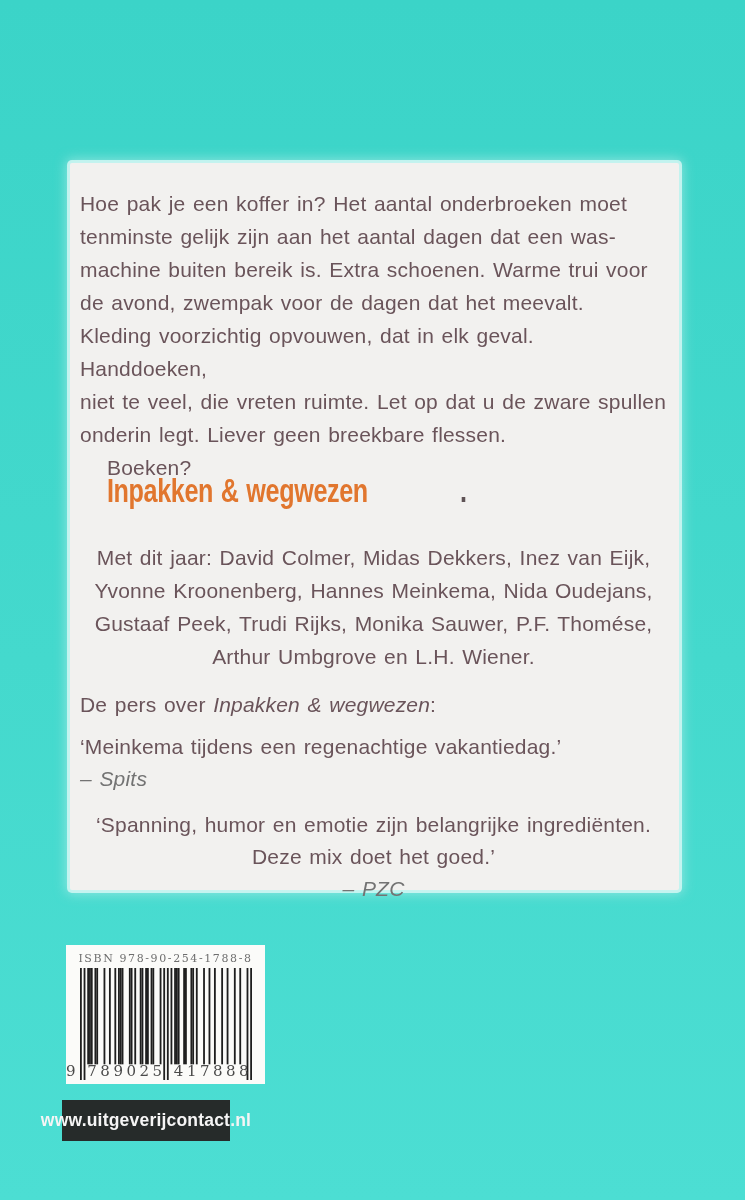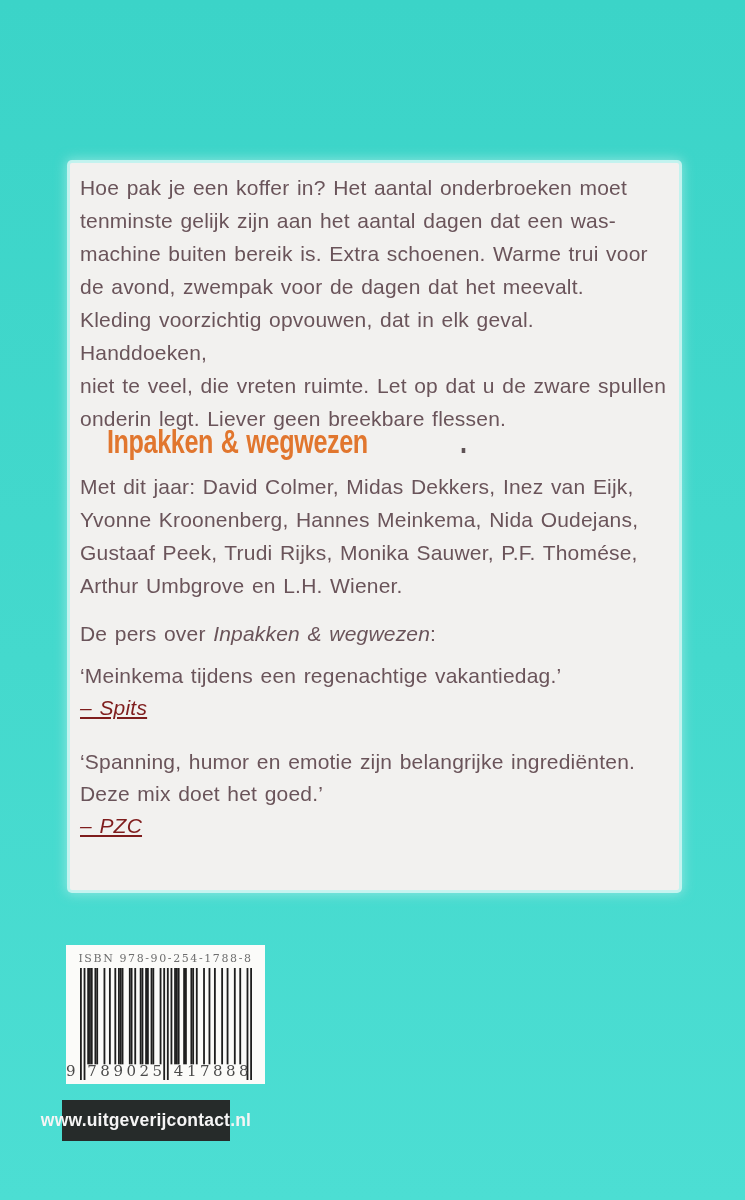--- a/index.html
+++ b/index.html
@@ -12,46 +12,46 @@
   }
   
   .panel{
     position:absolute;
     left:70px;top:163px;
     width:609px;height:727px;
     background:#f2f1ef;
     border-radius:2px;
     box-shadow:0 0 0 3px rgba(223,249,247,0.75), 0 0 12px 4px rgba(200,240,237,0.55);
     box-sizing:border-box;
-    padding:8px 12px 0 10px;
+    padding:24px 12px 0 10px;
     color:#6a545a;
     font-size:21px;
     line-height:33px;
     letter-spacing:0.2px;
     word-spacing:1.5px;
   }
   .lines{white-space:pre-line;}
   .indent{padding-left:27px;}
   .title-line{padding-left:27px;margin-top:-10px;line-height:32px;white-space:nowrap;}
   .title-scale{
     display:inline-block;
     transform:scaleX(0.74);
     transform-origin:left center;
     font-weight:bold;
     font-size:34px;
     letter-spacing:-0.5px;
     color:#e1762e;
   }
   .title-period{color:#5f5355;}
-  .authors{margin-top:8px;}
+  .authors{margin-top:30px;text-align:center;}
   .press-line{margin-top:15px;}
   .press-title{font-style:italic;}
   .quote-block1{margin-top:10px;line-height:32px;}
-  .quote-block2{margin-top:22px;line-height:32px;}
-  .quote-source{color:#7f1d1d;font-style:italic;text-decoration:underline;}
+  .quote-block2{margin-top:14px;line-height:32px;text-align:center;}
+  .quote-source{color:#737373;font-style:italic;}
   
   .sticker{
     position:absolute;
     left:66px;top:945px;
     width:199px;height:139px;
     background:#fbfbf9;
     box-sizing:border-box;
     text-align:center;
   }
   .isbn-label{
@@ -94,20 +94,21 @@
 <div class="cover">
 
   <div class="panel">
     <div class="lines">Hoe pak je een koffer in? Het aantal onderbroeken moet
 tenminste gelijk zijn aan het aantal dagen dat een was-
 machine buiten bereik is. Extra schoenen. Warme trui voor
 de avond, zwempak voor de dagen dat het meevalt.
 Kleding voorzichtig opvouwen, dat in elk geval. Handdoeken,
 niet te veel, die vreten ruimte. Let op dat u de zware spullen
 onderin legt. Liever geen breekbare flessen.</div>
+    <div class="indent">Boeken?</div>
     <div class="title-line"><span class="title-scale">Inpakken &amp; wegwezen</span><span class="title-scale title-period">.</span></div>
 
     <div class="lines authors">Met dit jaar: David Colmer, Midas Dekkers, Inez van Eijk,
 Yvonne Kroonenberg, Hannes Meinkema, Nida Oudejans,
 Gustaaf Peek, Trudi Rijks, Monika Sauwer, P.F. Thomése,
 Arthur Umbgrove en L.H. Wiener.</div>
 
     <div class="press-line"><span>De pers over </span><span class="press-title">Inpakken &amp; wegwezen</span><span>:</span></div>
 
     <div class="quote-block1">

